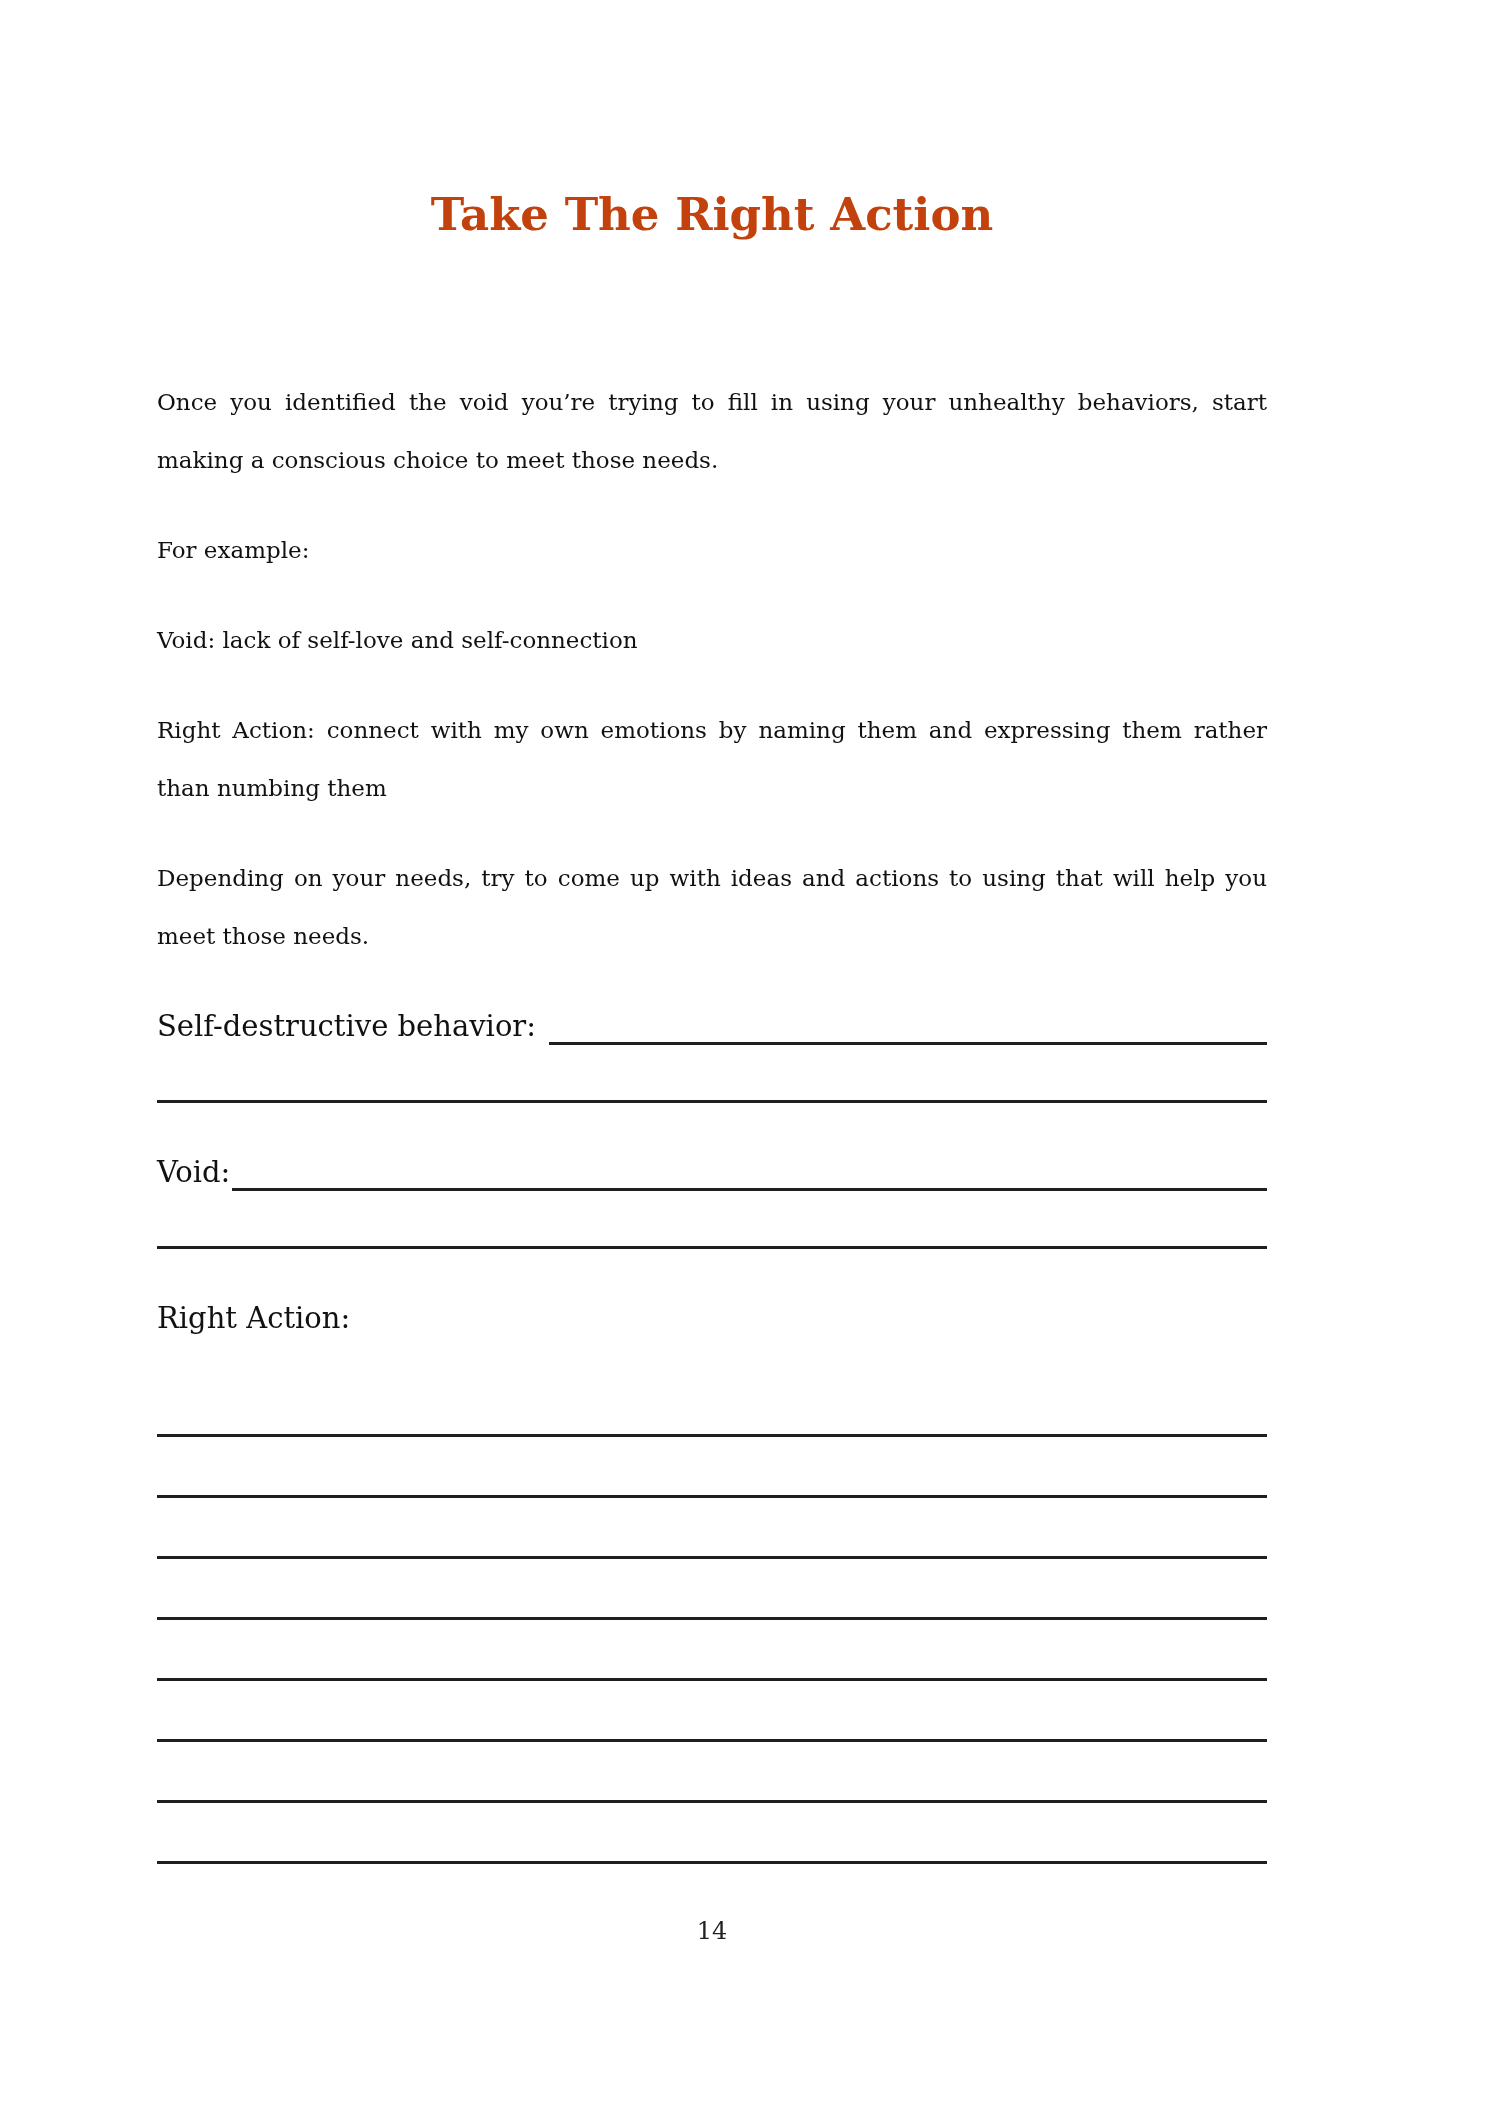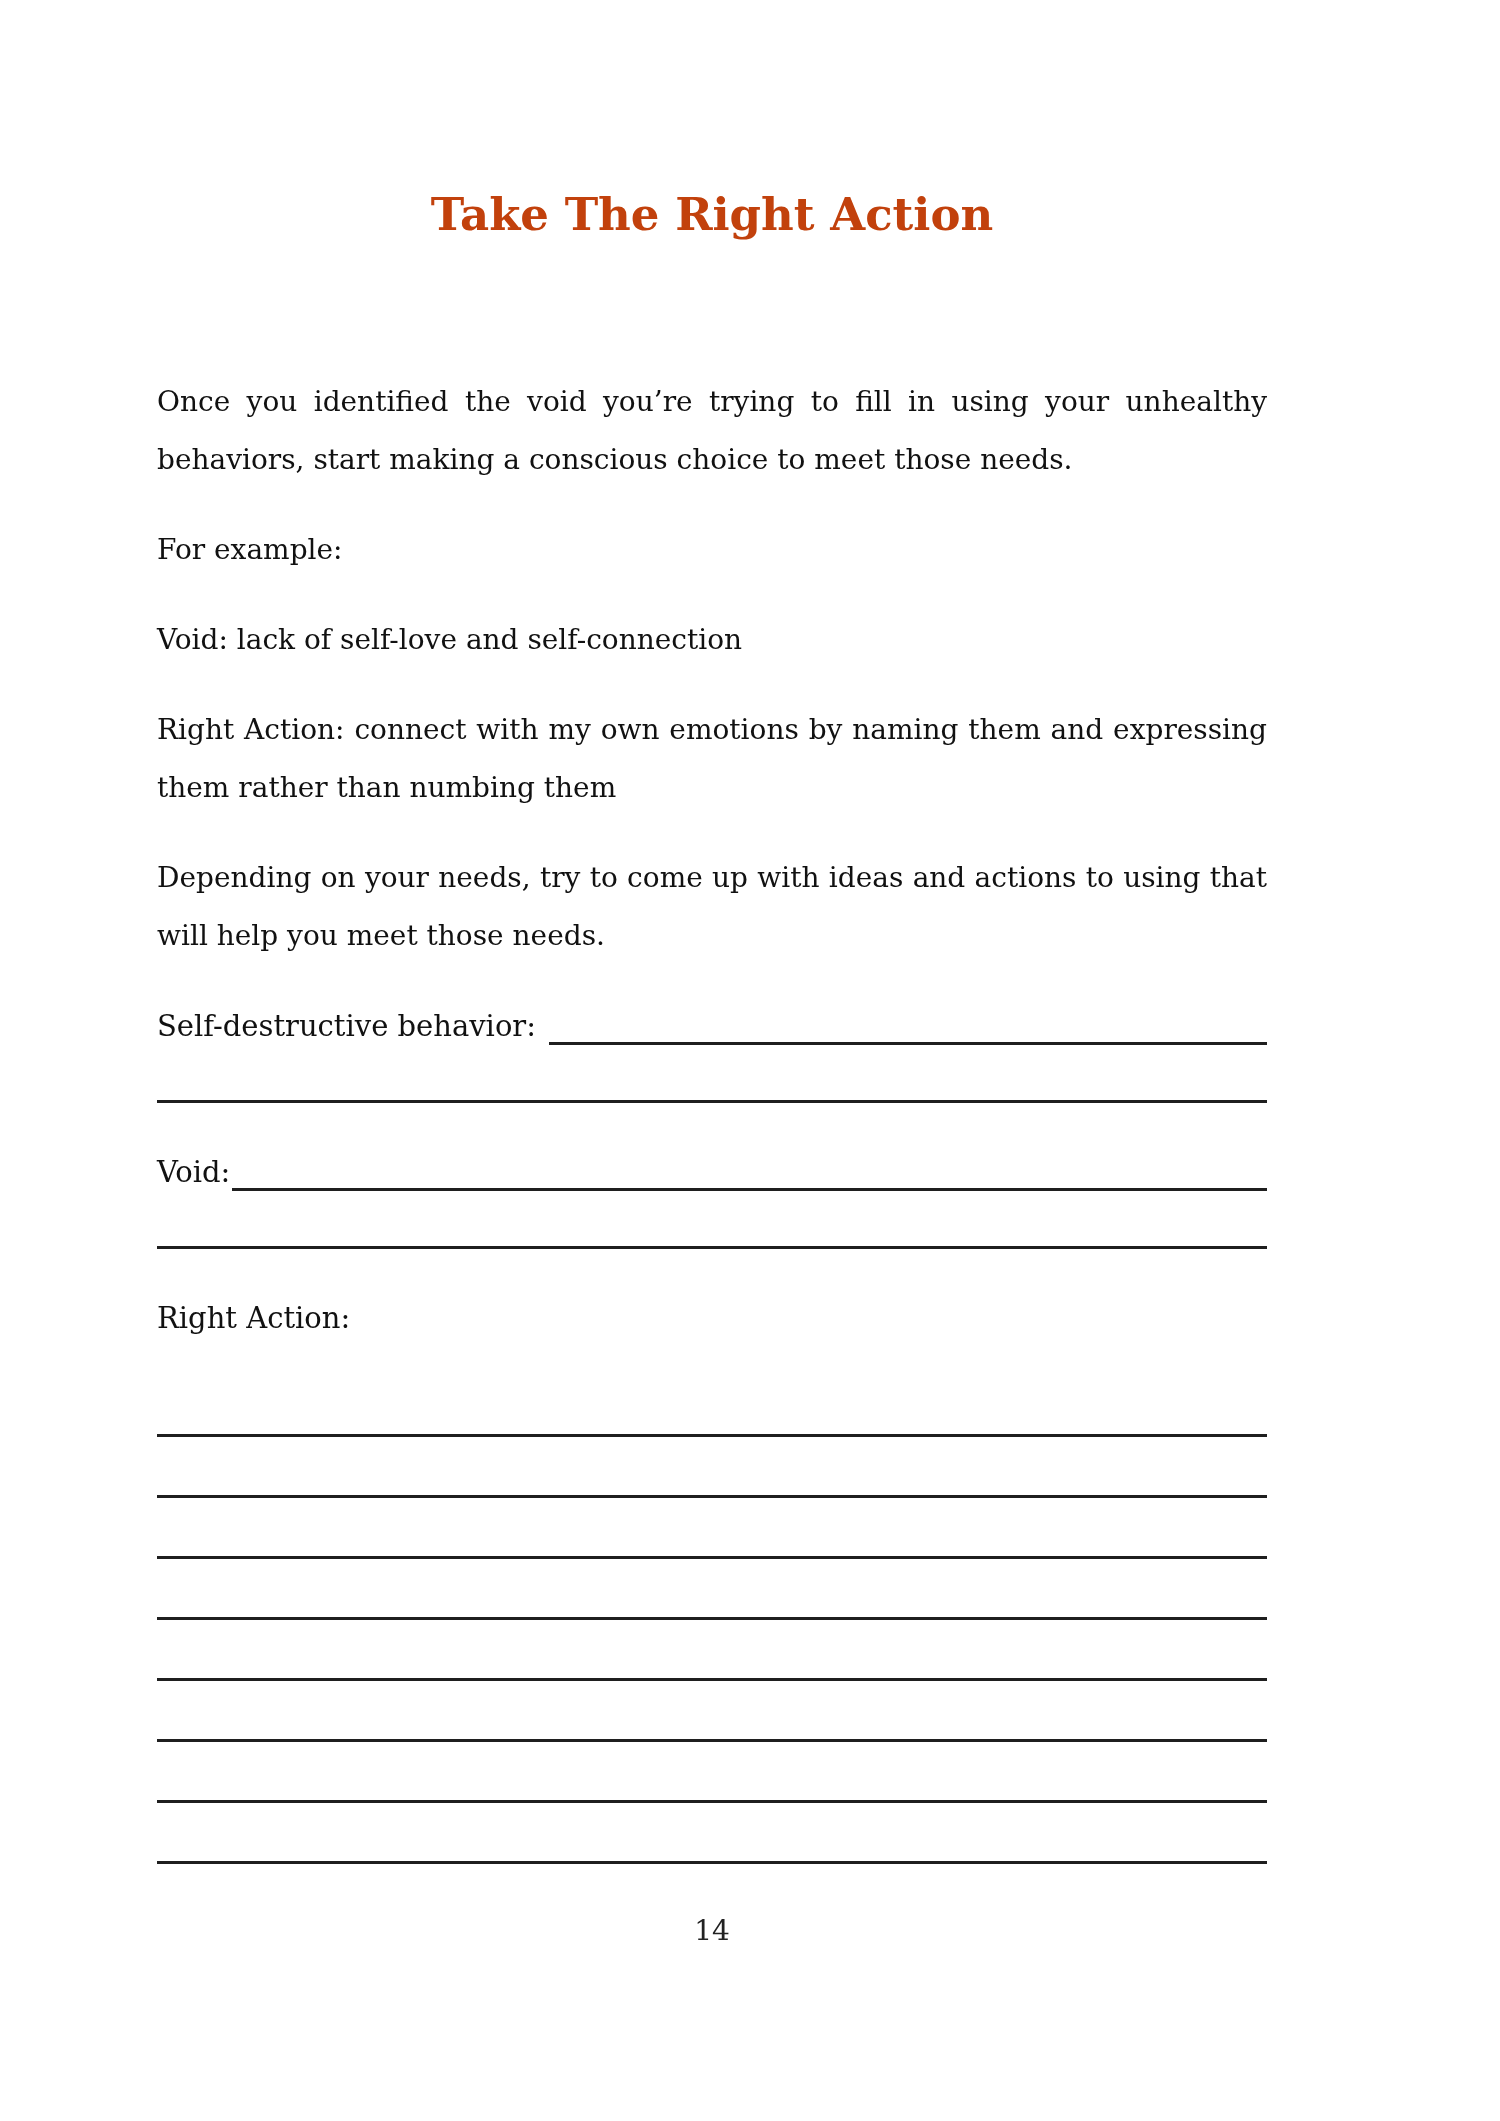--- a/index.html
+++ b/index.html
@@ -23,21 +23,21 @@
   .title {
     margin: 185px 0 0 0;
     font-size: 45px;
     font-weight: 700;
     line-height: 60px;
     text-align: center;
     color: #4f81bd;
   }
   .para {
     margin: 32px 0 0 0;
-    font-size: 28px;
+    font-size: 23px;
     line-height: 58px;
   }
   .para.first {
     margin-top: 128px;
   }
   .justify {
     text-align: justify;
   }
   .bold, strong, .field-label {
     font-weight: 400;
@@ -75,21 +75,21 @@
   }
   .blank-lines {
     margin-top: 4px;
   }
   .blank-line {
     height: 58px;
     border-bottom: 3px solid #1f1f1f;
   }
   .page-number {
     margin-top: 52px;
-    font-size: 28px;
+    font-size: 24px;
     line-height: 30px;
     text-align: center;
     color: #222222;
   }
 </style>
 </head>
 <body>
 
 <div class="page">
 

